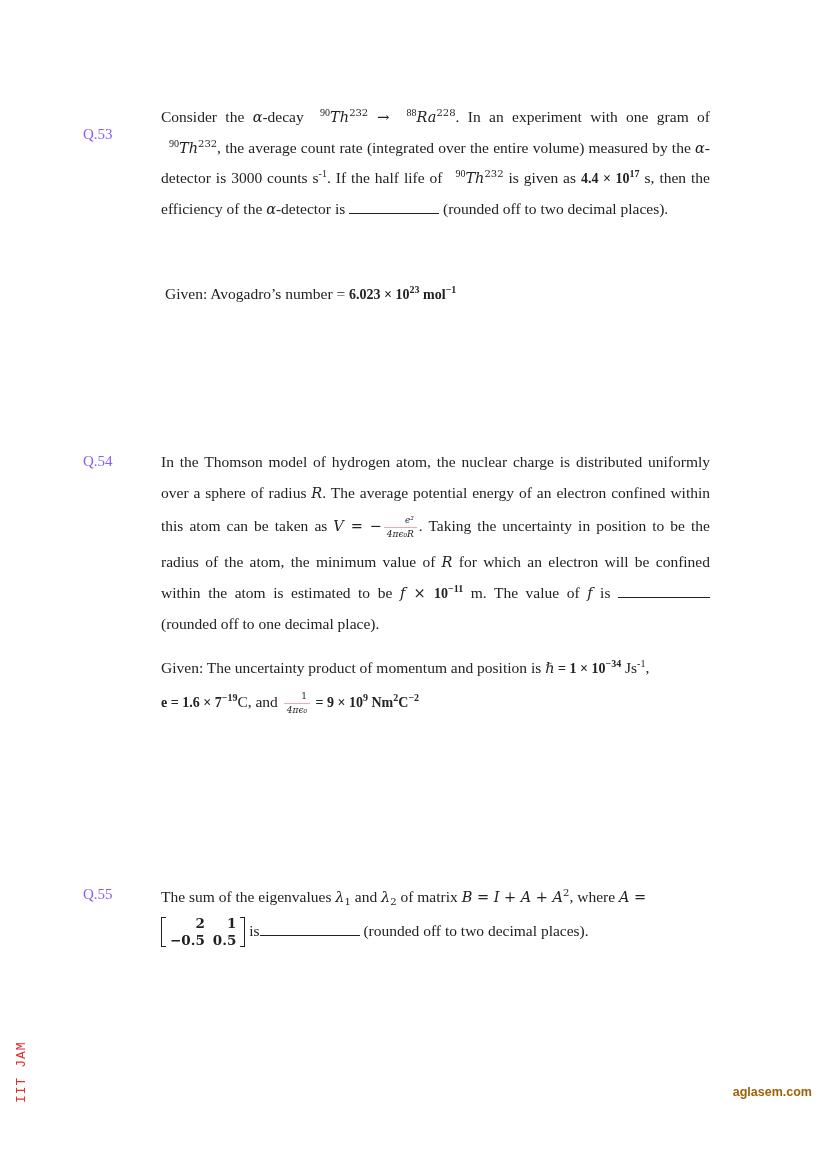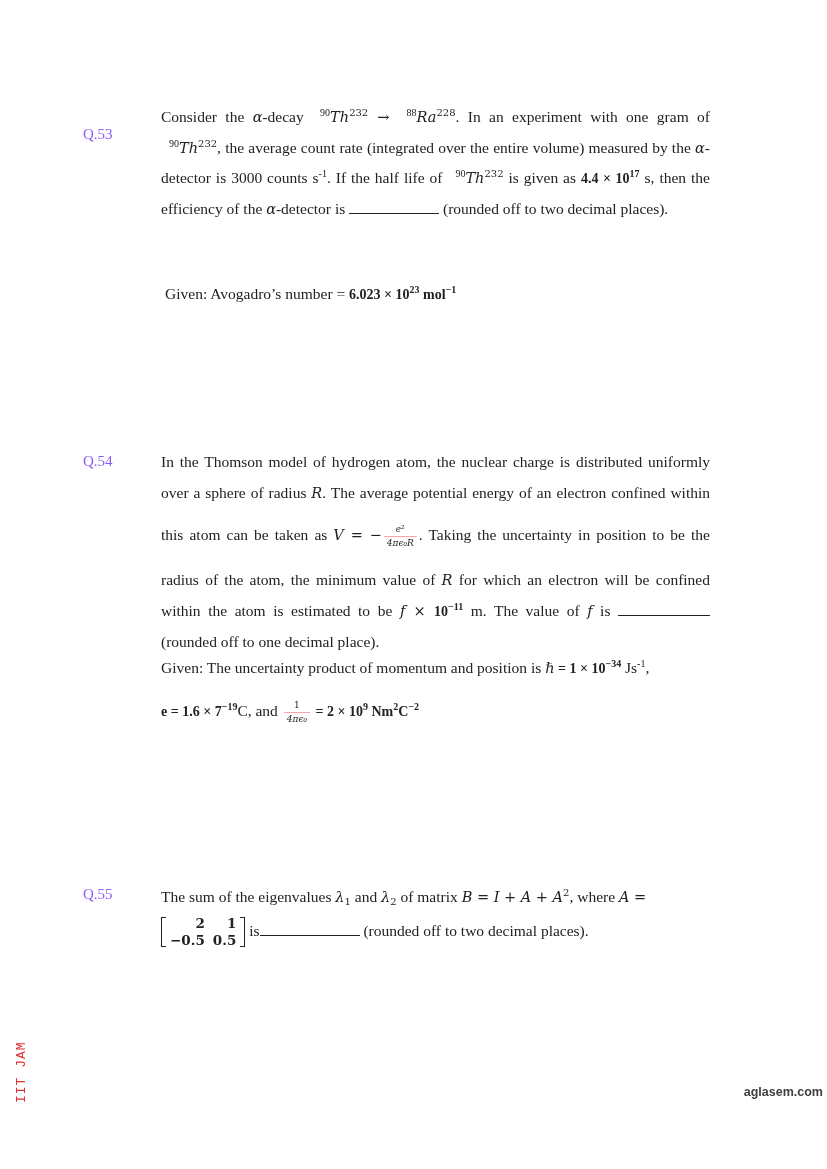--- a/index.html
+++ b/index.html
@@ -37,23 +37,23 @@
     .pre { font-size: 10px; vertical-align: 6px; line-height: 0; font-family: "Liberation Serif", serif; padding-left: 8px; }
     .blank {
       display: inline-block;
       border-bottom: 1px solid #222;
       vertical-align: baseline;
       height: 12px;
     }
     .frac {
       display: inline-block;
       vertical-align: middle;
-      text-align: center;
+      text-align: right;
       line-height: 1;
-      margin: 17px 2px;
+      margin: 8px 2px;
     }
     .frac .num { display: block; font-size: 9px; padding: 0 3px 2px; font-family: "DejaVu Serif", serif; font-style: italic; }
     .frac .den { display: block; font-size: 9px; border-top: 1px solid #fca5a5; padding: 2px 3px 0; font-family: "DejaVu Serif", serif; font-style: italic; }
     .matrix {
       display: inline-block;
       vertical-align: middle;
       position: relative;
       padding: 0 5px;
       line-height: 17px;
       font-family: "DejaVu Serif", serif;
@@ -80,46 +80,46 @@
       color: #e0302f;
       font-family: "Liberation Mono", "DejaVu Sans Mono", monospace;
       font-size: 13px;
       writing-mode: vertical-rl;
       transform: rotate(180deg);
       letter-spacing: 1px;
       text-align: left;
     }
     .site {
       position: absolute;
-      right: 4px;
+      right: 15px;
       top: 1085px;
       font-family: "Liberation Sans", "DejaVu Sans", sans-serif;
       font-weight: bold;
       font-size: 12.5px;
-      color: #404040;
+      color: #a16207;
     }
   </style>
 </head>
 <body>
 
 <div class="qnum" style="top:126px;">Q.53</div>
 <div class="qbody" style="top:102px;">
   <span>Consider the </span><span class="m">α</span><span>-decay </span><span class="pre">90</span><span class="m">Th</span><sup class="s mr">232</sup><span class="mr"> → </span><span class="pre">88</span><span class="m">Ra</span><sup class="s mr">228</sup><span>. In an experiment with one gram of </span><span class="pre">90</span><span class="m">Th</span><sup class="s mr">232</sup><span>, the average count rate (integrated over the entire volume) measured by the </span><span class="m">α</span><span>-detector is 3000 counts s</span><sup class="s">-1</sup><span>. If the half life of </span><span class="pre">90</span><span class="m">Th</span><sup class="s mr">232</sup><span> is given as </span><span class="mb">4.4 × 10</span><sup class="s mb">17</sup><span> s, then the efficiency of the </span><span class="m">α</span><span>-detector is </span><span class="blank" style="width:90px;"></span><span> (rounded off to two decimal places).</span>
 </div>
 <div class="qbody" style="top:279px; left:165px;">
   <span>Given: Avogadro’s number = </span><span class="mb">6.023 × 10</span><sup class="s mb">23</sup><span class="mb"> mol</span><sup class="s mb">−1</sup>
 </div>
 
 <div class="qnum" style="top:453px;">Q.54</div>
 <div class="qbody" style="top:447px; line-height:30.5px;">
   <span>In the Thomson model of hydrogen atom, the nuclear charge is distributed uniformly over a sphere of radius </span><span class="m">R</span><span>. The average potential energy of an electron confined within this atom can be taken as </span><span class="m">V</span><span class="mr"> = −</span><span class="frac"><span class="num">e²</span><span class="den">4πϵ₀R</span></span><span>. Taking the uncertainty in position to be the radius of the atom, the minimum value of </span><span class="m">R</span><span> for which an electron will be confined within the atom is estimated to be </span><span class="m">f</span><span class="mr"> × </span><span class="mb">10</span><sup class="s mb">−11</sup><span> m. The value of </span><span class="m">f</span><span> is </span><span class="blank" style="width:92px;"></span><span> (rounded off to one decimal place).</span>
 </div>
 <div class="qbody" style="top:653px; line-height:30px;">
   <span>Given: The uncertainty product of momentum and position is </span><span class="m">ℏ</span><span class="mb"> = 1 × 10</span><sup class="s mb">−34</sup><span> Js</span><sup class="s">-1</sup><span>,</span><br>
-  <span class="mb">e</span><span class="mb"> = 1.6 × 7</span><sup class="s mb">−19</sup><span>C, and </span><span class="frac"><span class="num" style="font-style:normal;">1</span><span class="den">4πϵ₀</span></span><span class="mb"> = 2 × 10</span><sup class="s mb">9</sup><span class="mb"> Nm</span><sup class="s mb">2</sup><span class="mb">C</span><sup class="s mb">−2</sup>
+  <span class="mb">e</span><span class="mb"> = 1.6 × 7</span><sup class="s mb">−19</sup><span>C, and </span><span class="frac"><span class="num" style="font-style:normal;">1</span><span class="den">4πϵ₀</span></span><span class="mb"> = 9 × 10</span><sup class="s mb">9</sup><span class="mb"> Nm</span><sup class="s mb">2</sup><span class="mb">C</span><sup class="s mb">−2</sup>
 </div>
 
 <div class="qnum" style="top:886px;">Q.55</div>
 <div class="qbody" style="top:880px; line-height:34px;">
   <span>The sum of the eigenvalues </span><span class="m">λ</span><sub class="s mr">1</sub><span> and </span><span class="m">λ</span><sub class="s mr">2</sub><span> of matrix </span><span class="m">B = I + A + A</span><sup class="s mr">2</sup><span>, where </span><span class="m">A =</span><br>
   <span class="matrix">
     <table>
       <tbody>
           <tr>
         <td>2</td>

